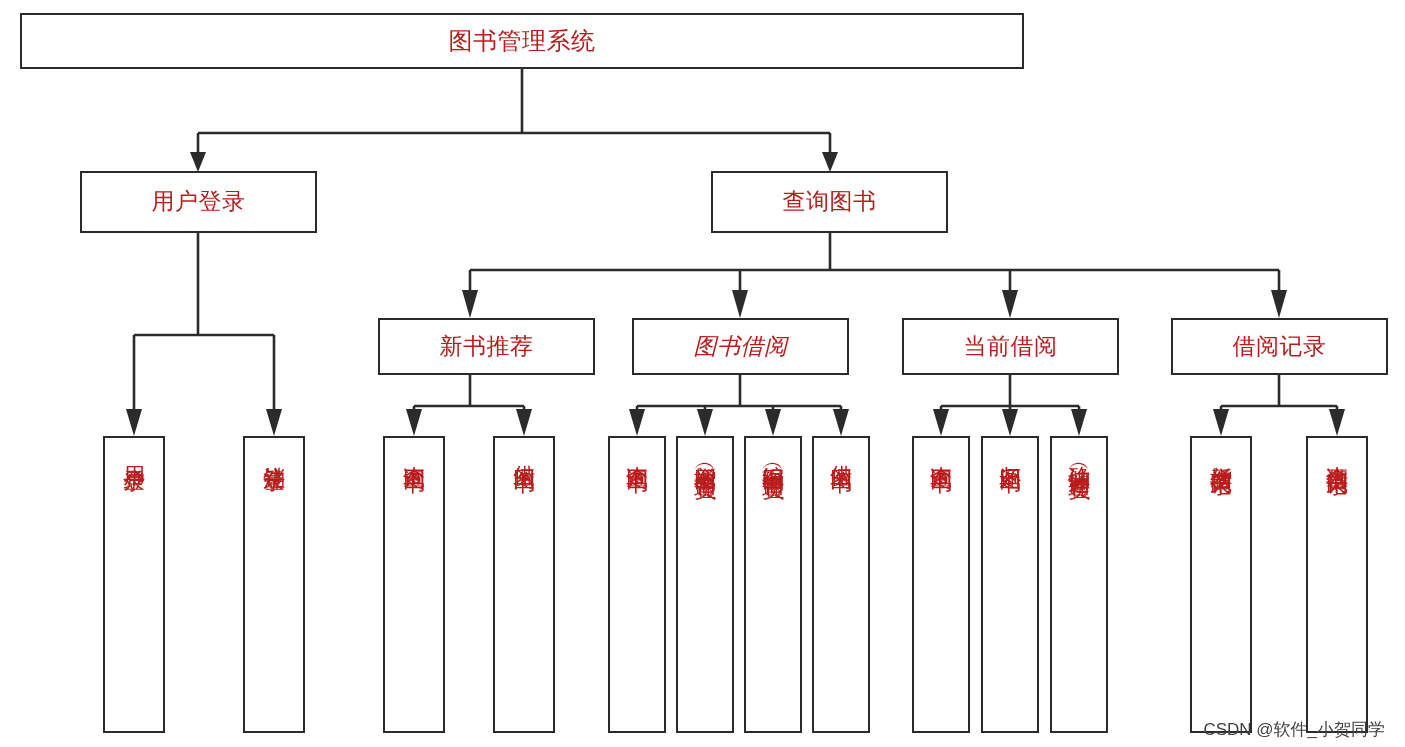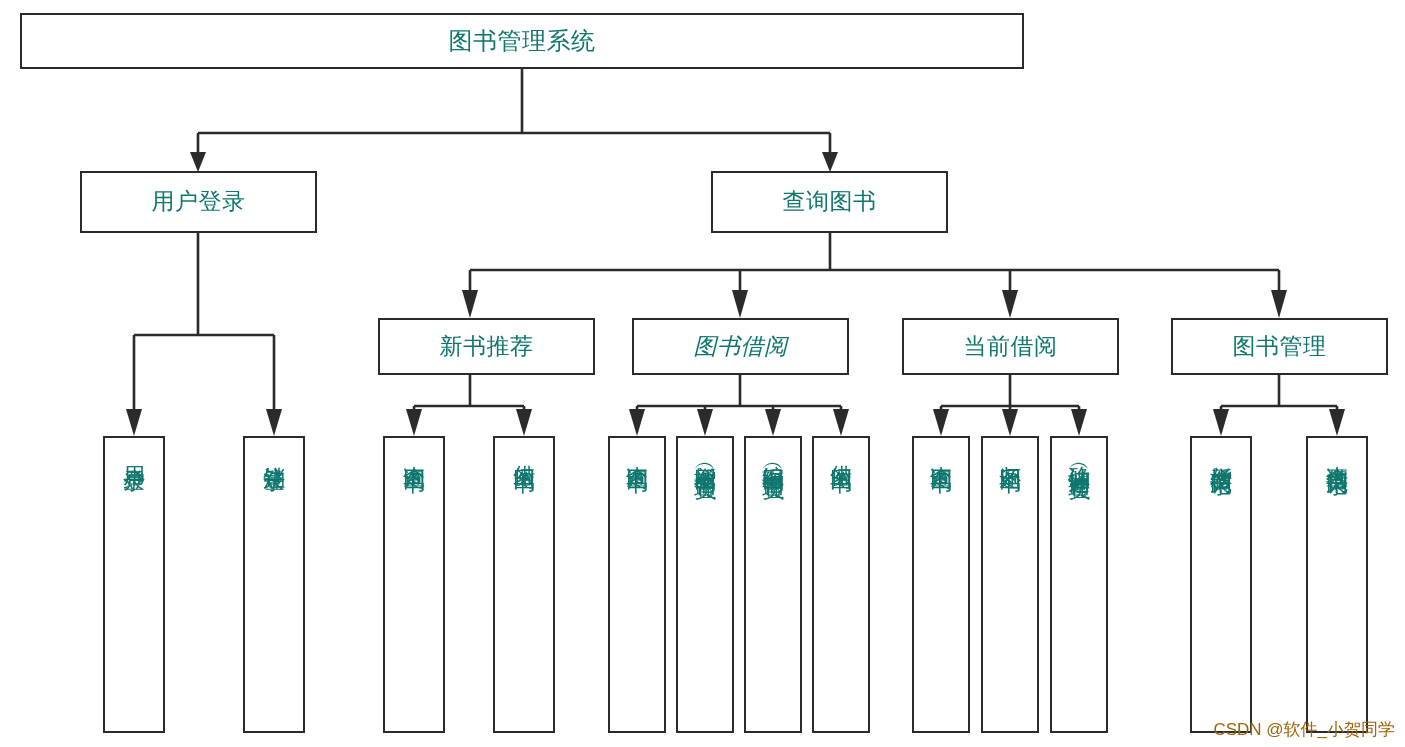--- a/index.html
+++ b/index.html
@@ -32,21 +32,21 @@
     border: 2px solid #2b2b2b;
     display: flex;
     align-items: center;
     justify-content: center;
     color: #3c3c3c;
     z-index: 2;
   }
   .node .lbl {
     display: block;
     text-align: right;
-    color: #0f766e;
+    color: #b91c1c;
     letter-spacing: 0.5px;
   }
   
   .node.h .lbl {
     font-size: 23px;
     line-height: 1.1;
     white-space: nowrap;
   }
   .node.root .lbl {
     font-size: 24px;
@@ -60,24 +60,24 @@
   .node.v .lbl {
     writing-mode: vertical-rl;
     text-orientation: upright;
     font-size: 22px;
     line-height: 1.12;
     letter-spacing: 2px;
     white-space: nowrap;
   }
   .watermark {
     position: absolute;
-    right: 10px;
+    right: 20px;
     bottom: 6px;
     font-size: 17px;
-    color: #a16207;
+    color: #404040;
     white-space: nowrap;
     z-index: 5;
   }
 </style>
 </head>
 <body>
 
 <div id="canvas">
 
   <svg id="wires" viewBox="0 0 1405 747">
@@ -172,21 +172,21 @@
   <div class="node h" style="left:378px; top:318px; width:217px; height:57px;">
     <span class="lbl">新书推荐</span>
   </div>
   <div class="node h" style="left:632px; top:318px; width:217px; height:57px;font-style:italic;">
     <span class="lbl">图书借阅</span>
   </div>
   <div class="node h" style="left:902px; top:318px; width:217px; height:57px;">
     <span class="lbl">当前借阅</span>
   </div>
   <div class="node h" style="left:1171px; top:318px; width:217px; height:57px;">
-    <span class="lbl">图书管理</span>
+    <span class="lbl">借阅记录</span>
   </div>
 
   <div class="node v" style="left:103px; top:436px; width:62px; height:297px;">
     <span class="lbl">用户登录</span>
   </div>
   <div class="node v" style="left:243px; top:436px; width:62px; height:297px;">
     <span class="lbl">注销登录</span>
   </div>
 
   <div class="node v" style="left:383px; top:436px; width:62px; height:297px;">

